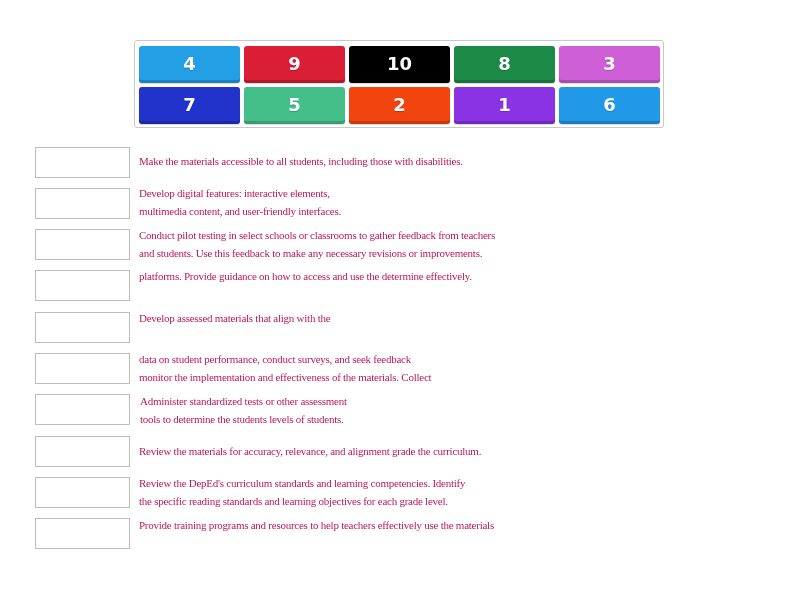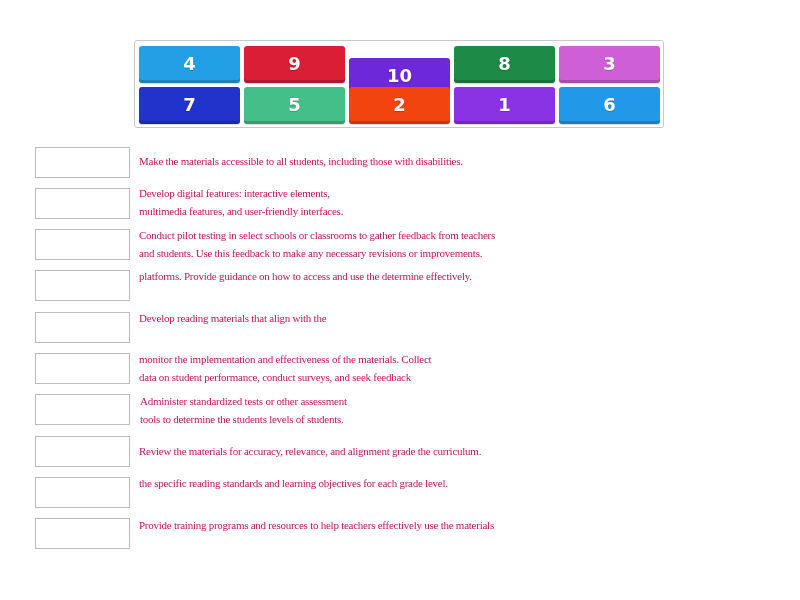--- a/index.html
+++ b/index.html
@@ -30,75 +30,76 @@
       font-family: Liberation Serif, serif;
     }
     .stmt span { display: block; white-space: nowrap; }
   </style>
 </head>
 <body>
 
 <div class="tray">
   <div class="tile" style="left:4px;top:5px;background:#239fe6">4</div>
   <div class="tile" style="left:109px;top:5px;background:#d91e35">9</div>
-  <div class="tile" style="left:214px;top:17px;background:#6d28d9">10</div>
+  <div class="tile" style="left:214px;top:5px;background:#000000">10</div>
   <div class="tile" style="left:319px;top:5px;background:#1e8a48">8</div>
   <div class="tile" style="left:424px;top:5px;background:#cf5fd6">3</div>
   <div class="tile" style="left:4px;top:46px;background:#2233cc">7</div>
   <div class="tile" style="left:109px;top:46px;background:#45bf89">5</div>
   <div class="tile" style="left:214px;top:46px;background:#f2440e">2</div>
   <div class="tile" style="left:319px;top:46px;background:#8a33e4">1</div>
   <div class="tile" style="left:424px;top:46px;background:#2299e8">6</div>
 </div>
 
 <div class="slot" style="top:147px"></div>
 <div class="stmt" style="top:153px">
   <span>Make the materials accessible to all students, including those with disabilities.</span>
 </div>
 
 <div class="slot" style="top:188px"></div>
 <div class="stmt" style="top:185px">
   <span>Develop digital features: interactive elements,</span>
-  <span>multimedia features, and user-friendly interfaces.</span>
+  <span>multimedia content, and user-friendly interfaces.</span>
 </div>
 
 <div class="slot" style="top:229px"></div>
 <div class="stmt" style="top:227px">
   <span>Conduct pilot testing in select schools or classrooms to gather feedback from teachers</span>
   <span>and students. Use this feedback to make any necessary revisions or improvements.</span>
 </div>
 
 <div class="slot" style="top:270px"></div>
 <div class="stmt" style="top:268px">
   <span>platforms. Provide guidance on how to access and use the determine effectively.</span>
 </div>
 
 <div class="slot" style="top:312px"></div>
 <div class="stmt" style="top:310px">
-  <span>Develop reading materials that align with the</span>
+  <span>Develop assessed materials that align with the</span>
 </div>
 
 <div class="slot" style="top:353px"></div>
 <div class="stmt" style="top:351px">
+  <span>data on student performance, conduct surveys, and seek feedback</span>
   <span>monitor the implementation and effectiveness of the materials. Collect</span>
-  <span>data on student performance, conduct surveys, and seek feedback</span>
 </div>
 
 <div class="slot" style="top:394px"></div>
 <div class="stmt" style="top:393px;left:140px">
   <span>Administer standardized tests or other assessment</span>
   <span>tools to determine the students levels of students.</span>
 </div>
 
 <div class="slot" style="top:436px"></div>
 <div class="stmt" style="top:443px">
   <span>Review the materials for accuracy, relevance, and alignment grade the curriculum.</span>
 </div>
 
 <div class="slot" style="top:477px"></div>
 <div class="stmt" style="top:475px">
+  <span>Review the DepEd's curriculum standards and learning competencies. Identify</span>
   <span>the specific reading standards and learning objectives for each grade level.</span>
 </div>
 
 <div class="slot" style="top:518px"></div>
 <div class="stmt" style="top:517px">
   <span>Provide training programs and resources to help teachers effectively use the materials</span>
 </div>
 
 </body></html>

